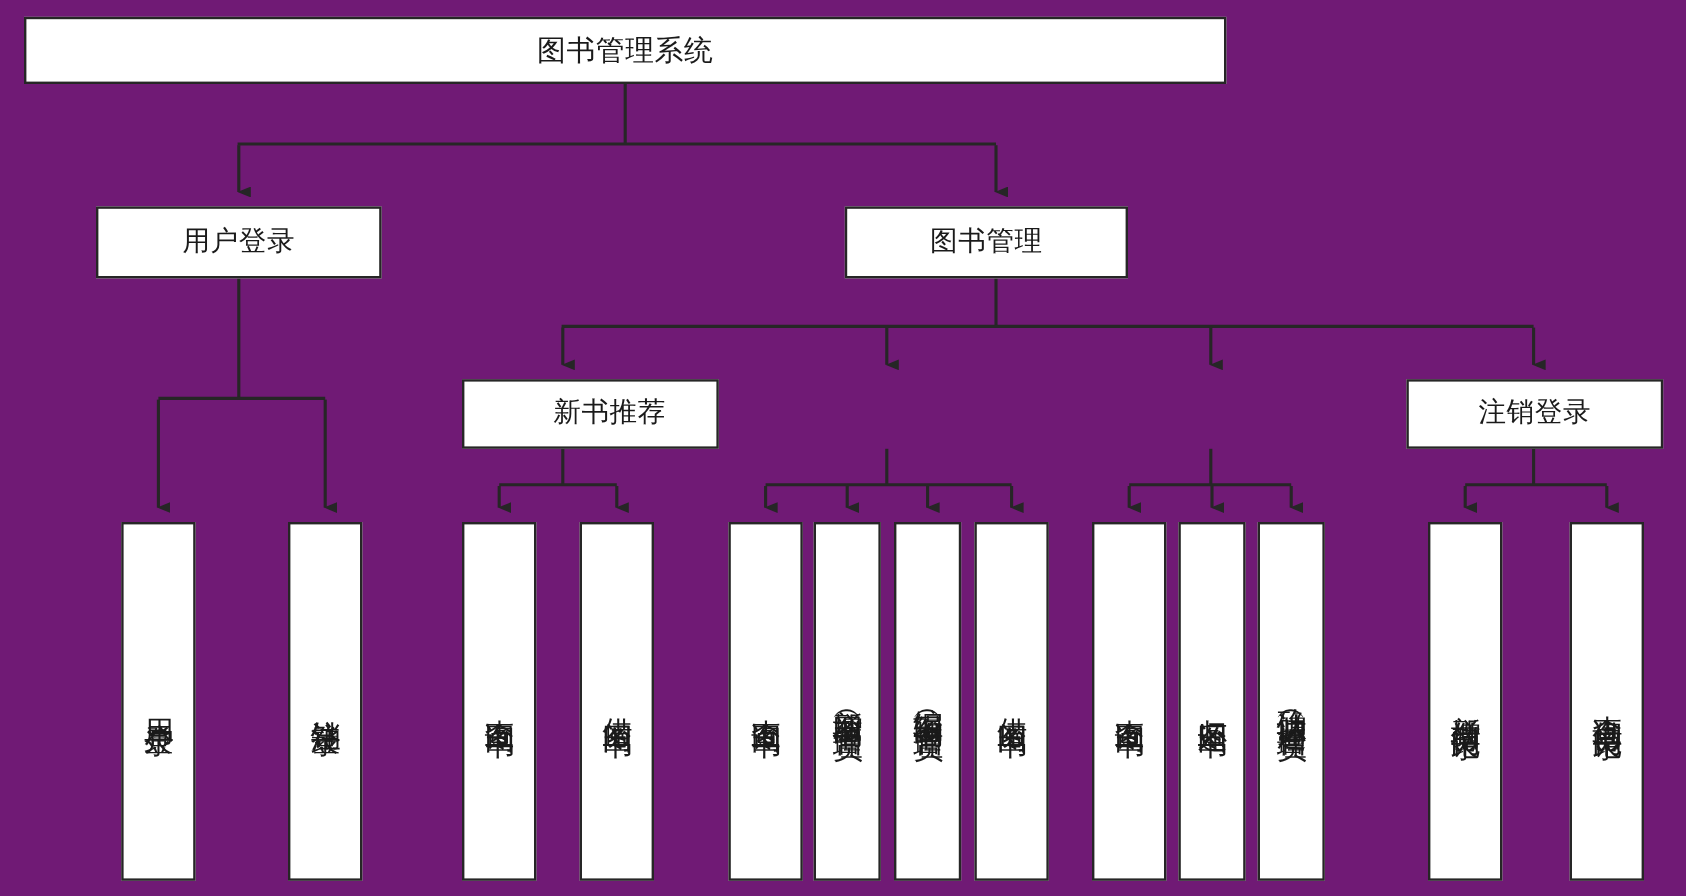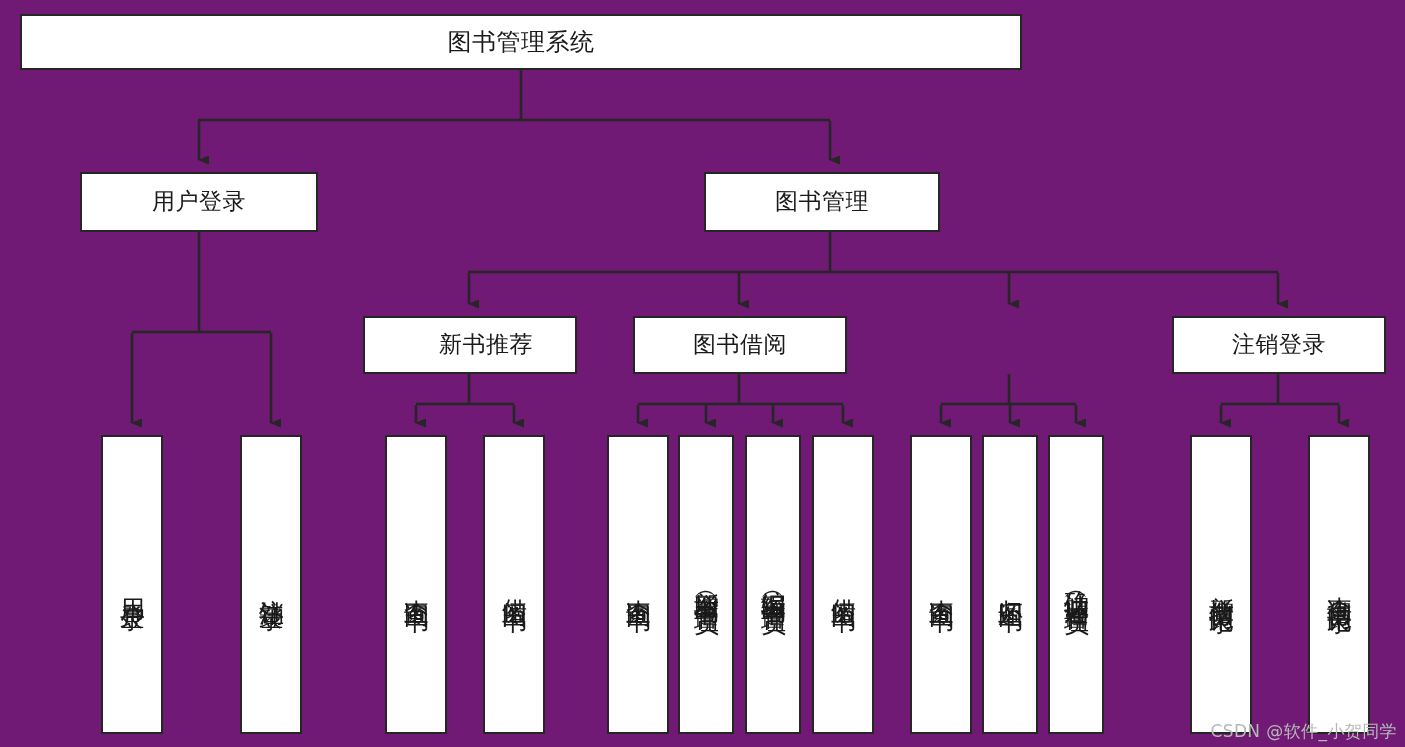--- a/index.html
+++ b/index.html
@@ -131,25 +131,22 @@
     <span class="label">图书管理系统</span>
   </div>
 
   <div class="node horiz" style="left:80px; top:172px; width:238px; height:60px;">
     <span class="label">用户登录</span>
   </div>
   <div class="node horiz" style="left:704px; top:172px; width:236px; height:60px;">
     <span class="label">图书管理</span>
   </div>
 
-  <div class="node horiz" style="left:363px; top:316px; width:214px; height:58px;padding-left:32px;">
+  <div class="node horiz" style="left:385px; top:316px; width:214px; height:58px;padding-left:32px;">
     <span class="label">新书推荐</span>
-  </div>
-  <div class="node horiz" style="left:633px; top:316px; width:214px; height:58px;">
-    <span class="label">图书借阅</span>
   </div>
   <div class="node horiz" style="left:1172px; top:316px; width:214px; height:58px;">
     <span class="label">注销登录</span>
   </div>
 
   <div class="node vert" style="left:101px; top:435px; width:62px; height:299px;">
     <span class="label">用户登录</span>
   </div>
   <div class="node vert" style="left:240px; top:435px; width:62px; height:299px;">
     <span class="label">注销登录</span>
@@ -181,15 +178,14 @@
   <div class="node vert" style="left:1048px; top:435px; width:56px; height:299px;">
     <span class="label">确认归还（管理员）</span>
   </div>
   <div class="node vert" style="left:1190px; top:435px; width:62px; height:299px;">
     <span class="label">新增借阅记录</span>
   </div>
   <div class="node vert" style="left:1308px; top:435px; width:62px; height:299px;">
     <span class="label">查询借阅记录</span>
   </div>
 
-  <div id="watermark">CSDN @软件_小贺同学</div>
 
 </div>
 
 </body></html>

